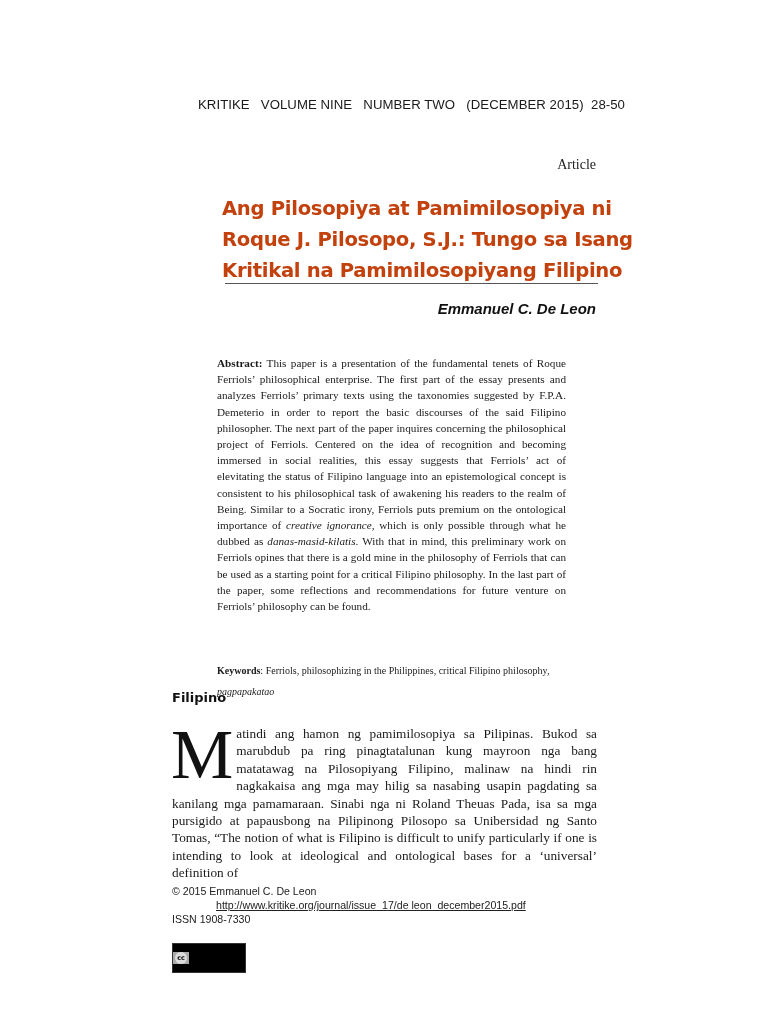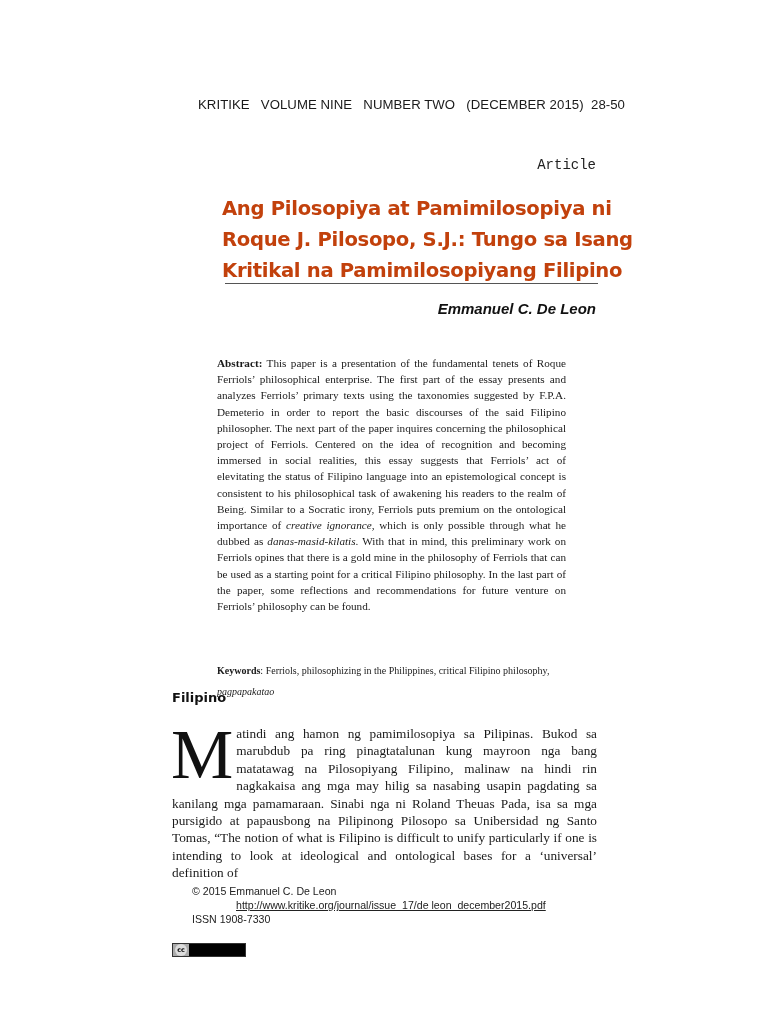--- a/index.html
+++ b/index.html
@@ -5,21 +5,21 @@
   html, body { margin: 0; padding: 0; background: #ffffff; }
   body { width: 768px; height: 1024px; position: relative; overflow: hidden; color: #1a1a1a; }
 
   .running-head {
     position: absolute; left: 198px; top: 97px; width: 400px;
     font-family: "Liberation Sans", sans-serif; font-size: 13.2px; color: #1a1a1a;
     white-space: pre; letter-spacing: 0.05px;
   }
   .article-label {
     position: absolute; right: 172px; top: 157px;
-    font-family: Liberation Mono, monospace; font-size: 14px; color: #222; margin-left: 14px;
+    font-family: Liberation Serif, serif; font-size: 14px; color: #222; margin-left: 14px;
   }
   .title {
     position: absolute; left: 222px; top: 193px; width: 374px;
     font-family: "DejaVu Sans", sans-serif; font-weight: bold; font-size: 19.6px;
     line-height: 31px; text-align: right; color: #c2410c; letter-spacing: -0.3px;
   }
   .title div { white-space: nowrap; }
   .title-rule {
     position: absolute; left: 225px; top: 283px; width: 373px; height: 0;
     border-top: 1.5px solid #555;
@@ -48,25 +48,25 @@
     position: absolute; left: 172px; top: 725px; width: 425px;
     font-family: "Liberation Serif", serif; font-size: 13.3px; line-height: 17.4px;
     text-align: justify; color: #1a1a1a;
   }
   .dropcap {
     float: left; font-family: "Liberation Serif", serif; font-size: 70px;
     line-height: 52px; height: 52px; margin: 2px 3px 0 -1px; padding-top: 2px; color: #111;
   }
   .footer {
     position: absolute; left: 172px; top: 884px;
-    font-family: "Liberation Sans", sans-serif; font-size: 10.6px; line-height: 14px; color: #222; margin-left: 20px;
+    font-family: "Liberation Sans", sans-serif; font-size: 10.6px; line-height: 14px; color: #222;
   }
   .footer a { color: #222; text-decoration: underline; padding-left: 44px; }
   .cc-badge {
-    position: absolute; left: 172px; top: 943px; width: 74px; height: 14px;
+    position: absolute; left: 172px; top: 943px; width: 74px; height: 30px;
     border: 1px solid #333; background: #000; display: flex; align-items: center;
     box-sizing: border-box;
   }
   .cc-badge .cc-circle {
     width: 12px; height: 12px; background: #ddd; color: #000; border-radius: 50%;
     font-family: "DejaVu Sans", sans-serif; font-size: 6.5px; font-weight: bold;
     display: flex; align-items: center; justify-content: center; margin-left: 2px;
   }
   .cc-badge .cc-left { background: #aaa; height: 12px; display:flex; align-items:center; padding-right: 2px; }
   .cc-badge .cc-text {

